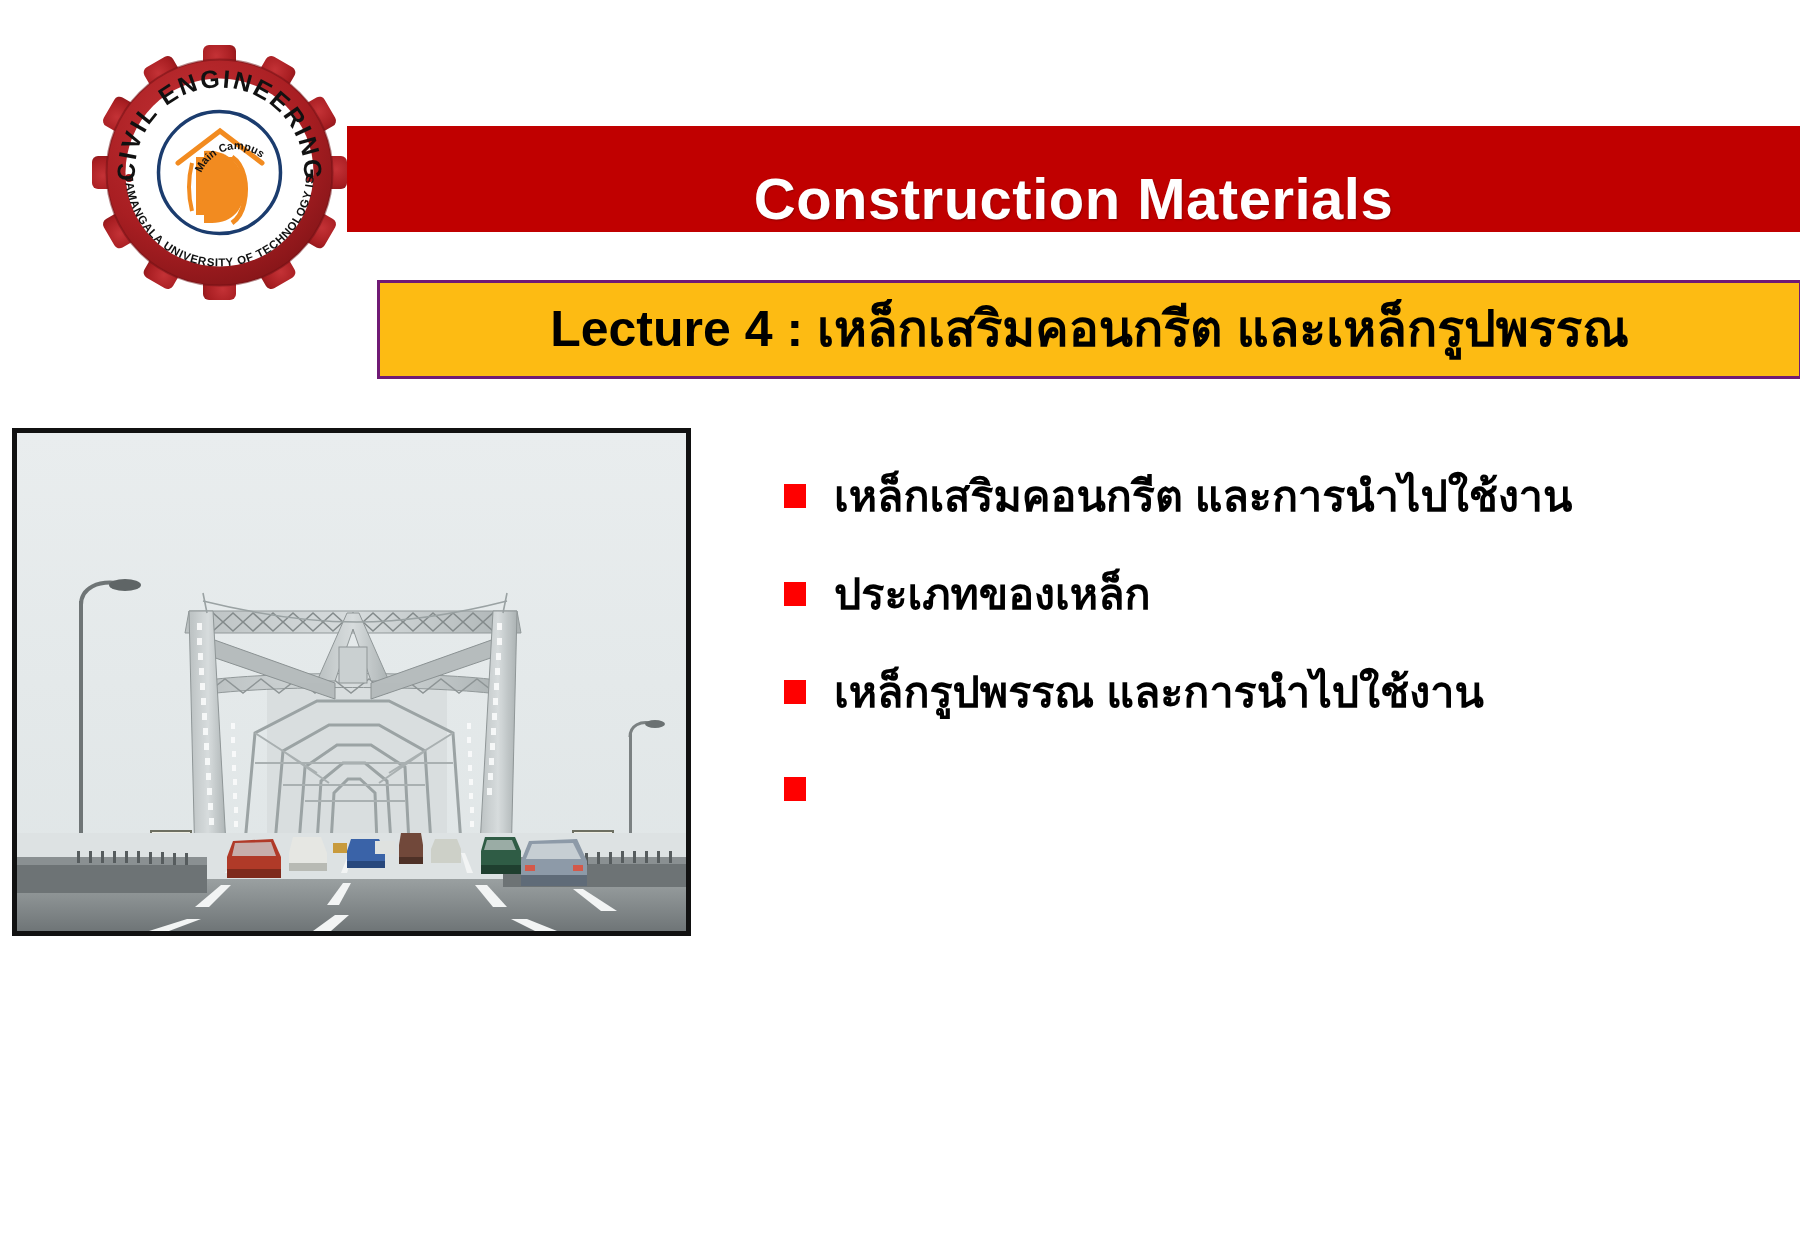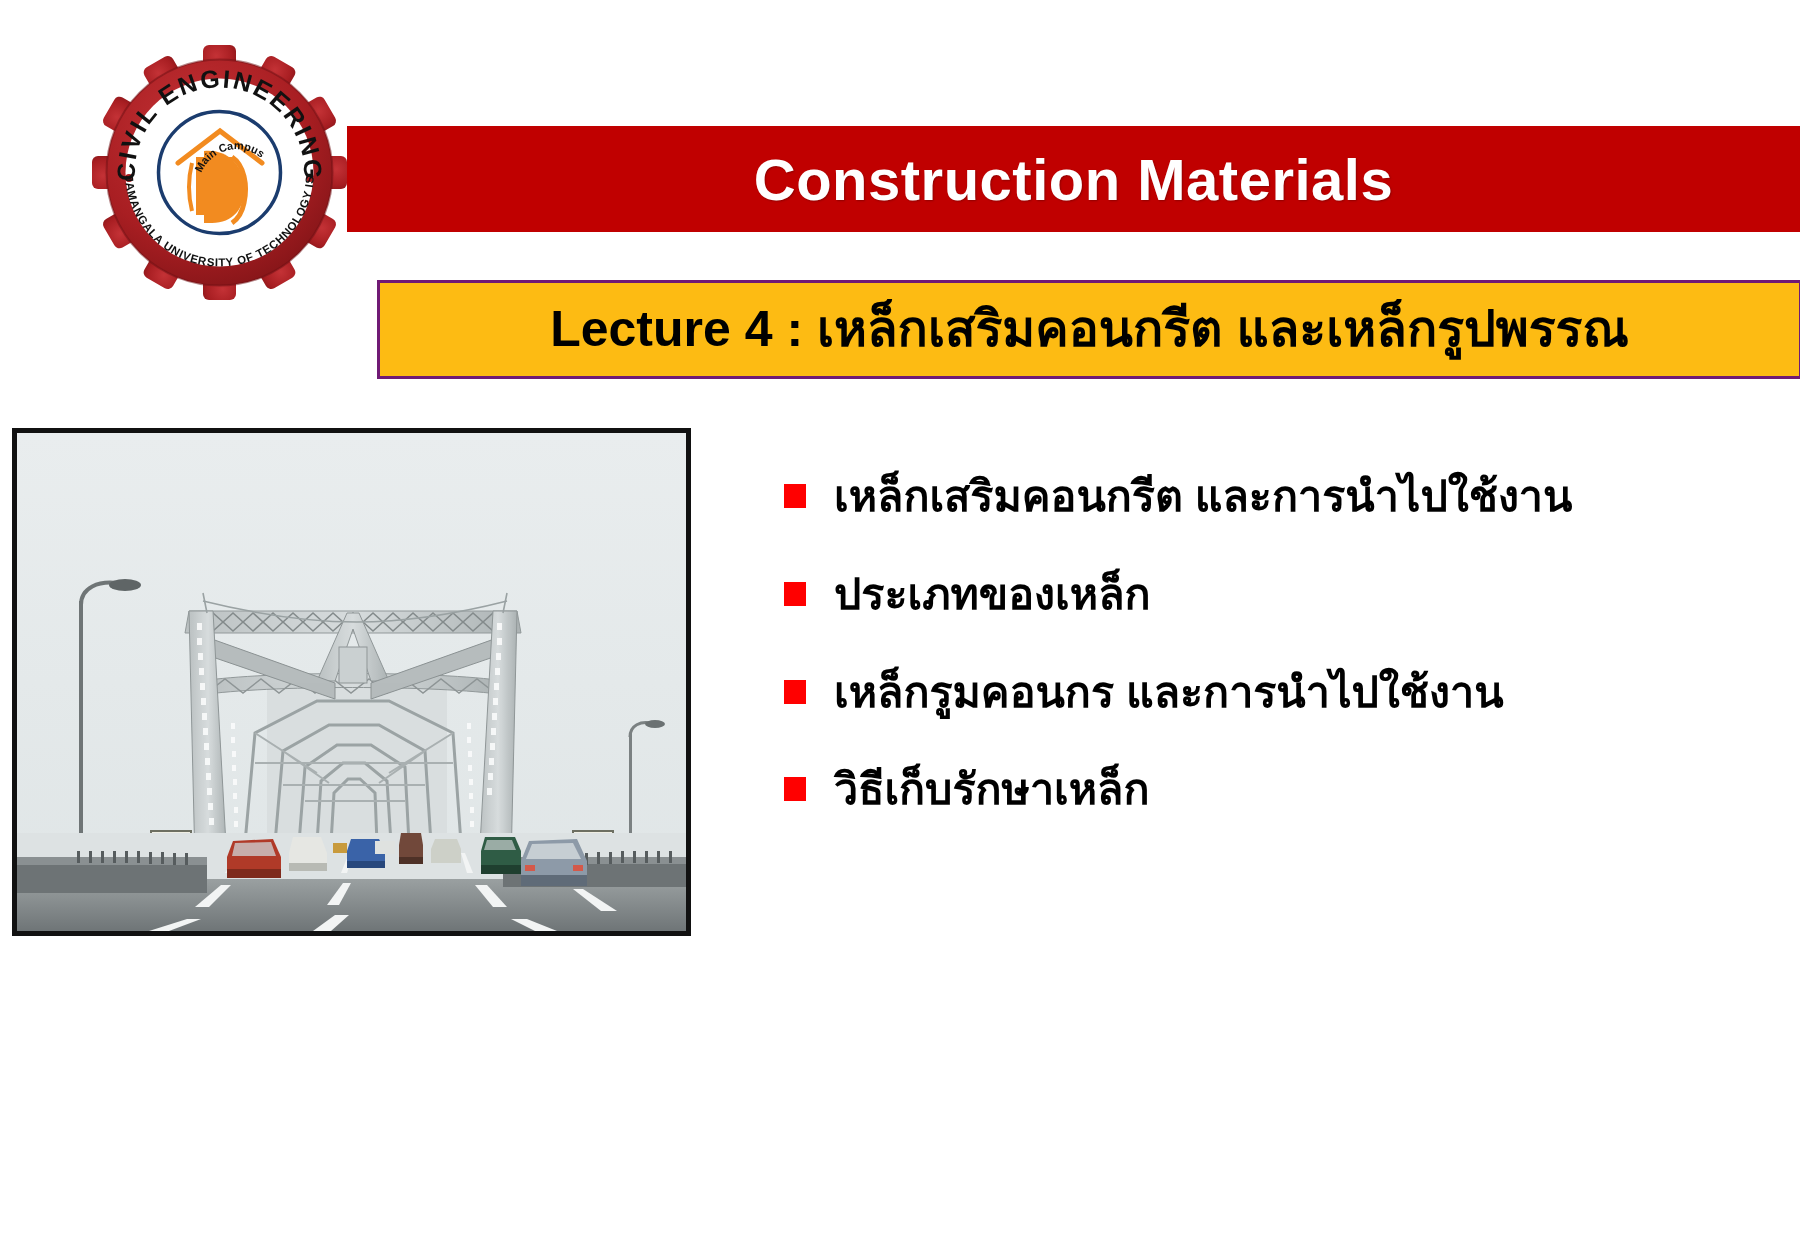--- a/index.html
+++ b/index.html
@@ -30,21 +30,21 @@
 
   
   .title-banner {
     position: absolute;
     left: 347px;
     top: 126px;
     width: 1453px;
     height: 106px;
     background: #C00000;
     display: flex;
-    align-items: center;
+    align-items: flex-end;
     justify-content: center;
   }
   .title-text {
     color: #ffffff;
     font-size: 58px;
     font-weight: bold;
     letter-spacing: 0.5px;
     white-space: nowrap;
     text-shadow: 1px 1px 2px rgba(0,0,0,0.25);
   }
@@ -413,21 +413,20 @@
     <div class="bullet-row">
       <span class="bullet-marker"></span>
       <span class="bullet-text">เหล็กเสริมคอนกรีต และการนำไปใช้งาน</span>
     </div>
     <div class="bullet-row">
       <span class="bullet-marker"></span>
       <span class="bullet-text">ประเภทของเหล็ก</span>
     </div>
     <div class="bullet-row">
       <span class="bullet-marker"></span>
-      <span class="bullet-text">เหล็กรูมคอนกร และการนำไปใช้งาน</span>
+      <span class="bullet-text">เหล็กรูปพรรณ และการนำไปใช้งาน</span>
     </div>
     <div class="bullet-row">
       <span class="bullet-marker"></span>
-      <span class="bullet-text">วิธีเก็บรักษาเหล็ก</span>
     </div>
   </div>
 
 </div>
 
 </body></html>

